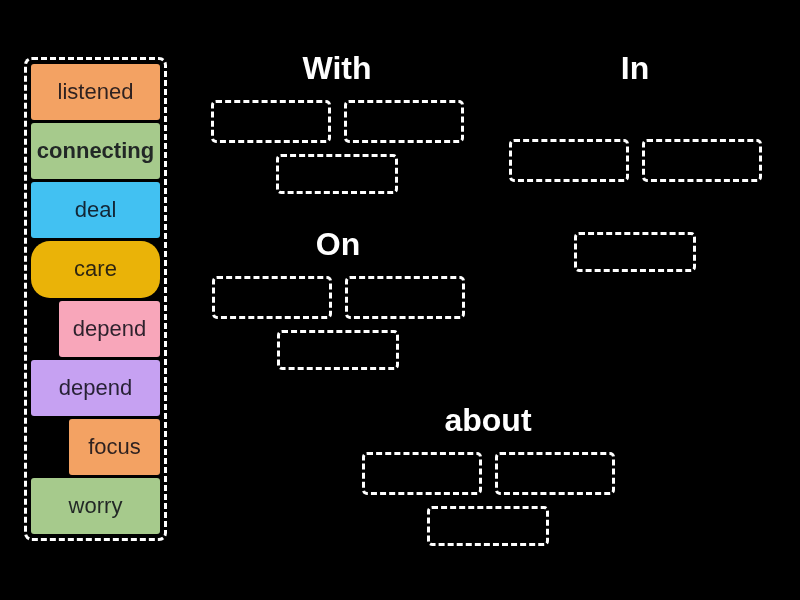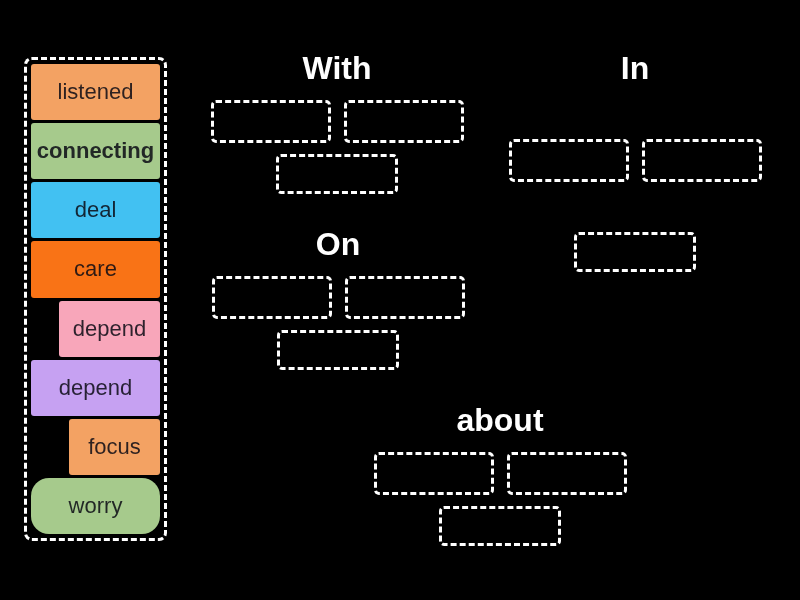--- a/index.html
+++ b/index.html
@@ -51,21 +51,21 @@
     position: absolute;
     width: 260px;
     display: flex;
     flex-direction: column;
     align-items: center;
   }
   .group-with  { left: 207px; top: 52px;  }
   .group-in    { left: 505px; top: 52px; gap: 39px;  }
   .group-on    { left: 208px; top: 228px; }
   .group-to    { left: 505px; top: 228px; }
-  .group-about { left: 370px; top: 404px; }
+  .group-about { left: 358px; top: 404px; }
 
   .group-header {
     color: #ffffff;
     font-weight: bold;
     font-size: 32px;
     line-height: 32px;
     margin-bottom: 16px;
     text-align: right;
   }
   .slot-row {
@@ -89,25 +89,25 @@
 </style>
 </head>
 <body>
 
 <div class="canvas">
 
   <div class="word-bank">
     <div class="tile" style="background-color: rgb(243, 162, 99);">listened</div>
     <div class="tile" style="background-color: rgb(166, 202, 140); font-weight: bold;">connecting</div>
     <div class="tile" style="background-color: rgb(66, 193, 242);">deal</div>
-    <div class="tile" style="background-color: #f97316;">care</div>
+    <div class="tile" style="background-color: #eab308; border-radius: 19px;">care</div>
     <div class="tile" style="background-color: rgb(248, 166, 186); margin-left: 28px;">depend</div>
     <div class="tile" style="background-color: rgb(198, 161, 242);">depend</div>
     <div class="tile" style="background-color: rgb(243, 162, 99); margin-left: 38px;">focus</div>
-    <div class="tile" style="background-color: rgb(166, 202, 140); border-radius: 18px;">worry</div>
+    <div class="tile" style="background-color: rgb(166, 202, 140);">worry</div>
   </div>
 
   <div class="group group-with">
     <div class="group-header">With</div>
     <div class="slot-row">
       <div class="slot"></div>
       <div class="slot"></div>
     </div>
     <div class="slot slot-single"></div>
   </div>

